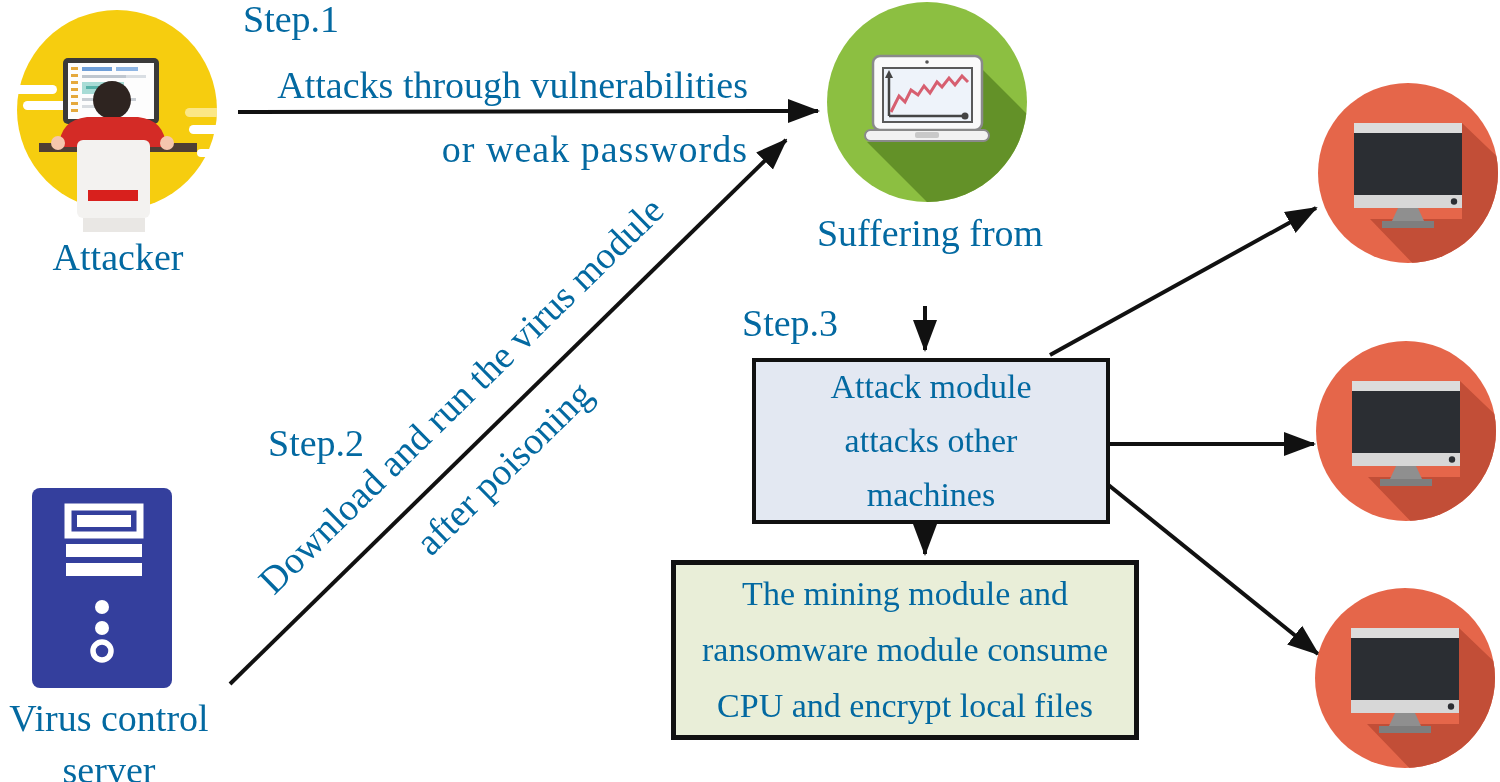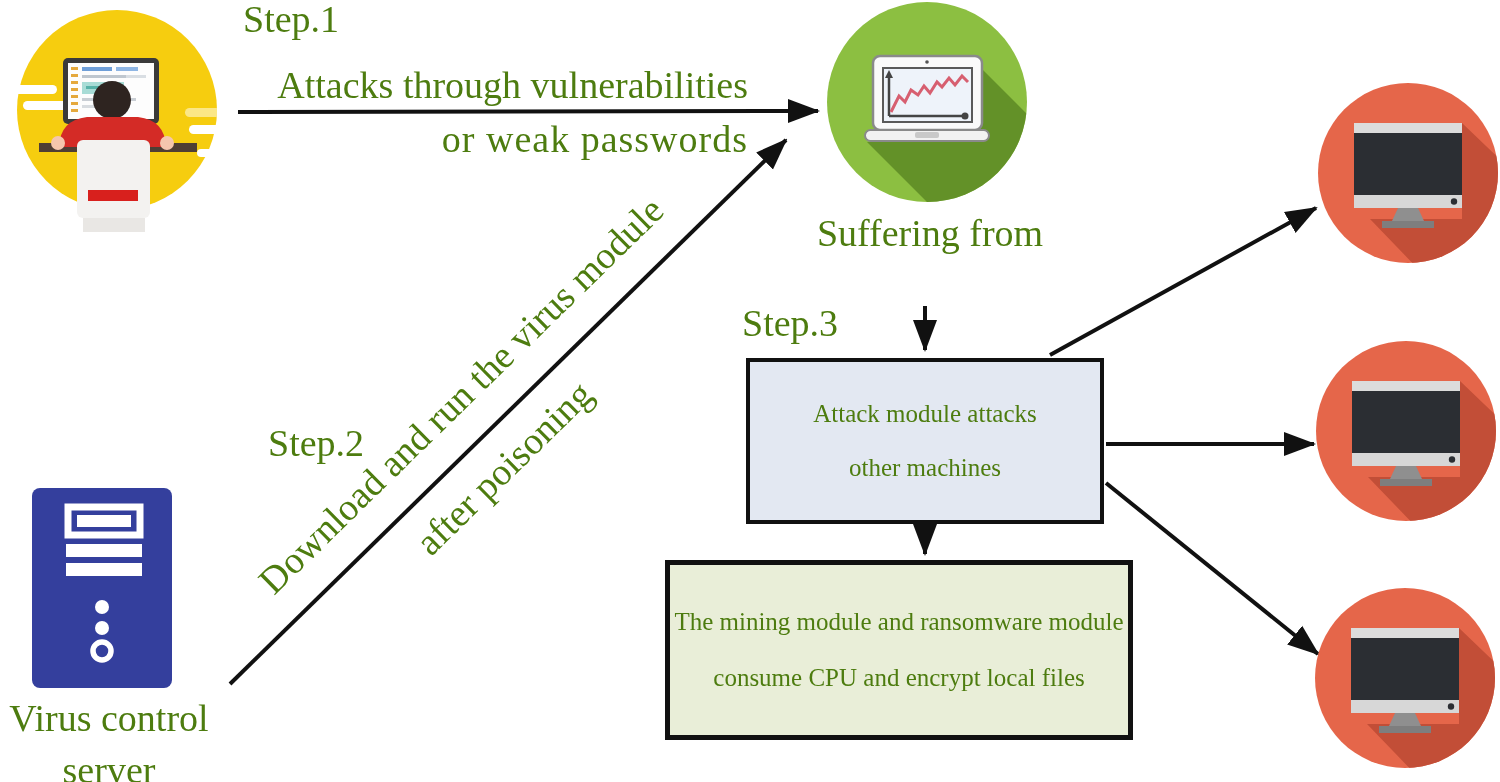--- a/index.html
+++ b/index.html
@@ -1,40 +1,40 @@
 <!DOCTYPE html>
 <html><head>
 <meta charset="utf-8">
 <style>
   html,body{margin:0;padding:0;background:#ffffff;}
   #stage{
     position:relative;width:1500px;height:782px;overflow:hidden;background:#ffffff;
-    font-family:"Liberation Serif","DejaVu Serif",serif;color:#4d7c0f;
+    font-family:"Liberation Serif","DejaVu Serif",serif;color:#0369a1;
   }
   .abs{position:absolute;}
   .label{font-size:38px;line-height:46px;white-space:nowrap;}
   .center{text-align:center;}
   
   #step1{left:243px;top:-4px;}
   #step2{left:235px;top:420px;margin-left:33px;}
   #step3{left:742px;top:300px;}
   
   #arrow1-caption{left:238px;top:62px;width:510px;text-align:right;}
-  #arrow1-caption .l2{margin-top:8px;letter-spacing:1px;}
+  #arrow1-caption .l2{margin-top:18px;letter-spacing:1px;}
   
   .diag{font-size:38px;white-space:nowrap;}
   #arrow2-caption-1{left:508px;top:412px;transform:translate(-50%,-50%) rotate(-44.35deg) translate(-22px,-45px);}
   #arrow2-caption-2{left:508px;top:412px;transform:translate(-50%,-50%) rotate(-44.35deg) translate(-42px,37px);}
   
   #attacker-caption{left:20px;top:234px;width:196px;}
   #victim-caption{left:795px;top:208px;width:270px;line-height:50px;}
   #server-caption{left:-2px;top:692px;width:222px;line-height:52px;}
   
   .flowbox{display:flex;align-items:center;justify-content:center;text-align:center;
-           border:4px solid #111;box-sizing:border-box;font-size:25px;line-height:54px;}
+           border:4px solid #111;box-sizing:border-box;font-size:34px;line-height:54px;margin-left:6px;}
   #attack-box{left:746px;top:358px;width:358px;height:166px;background:#e3e8f2;}
   #attack-box .inner{width:270px;}
   #mining-box{left:665px;top:560px;width:468px;height:180px;background:#e9eed8;border-width:5px;line-height:56px;}
   #mining-box .inner{width:460px;}
   
   #attacker-icon{left:17px;top:10px;}
   #victim-icon{left:827px;top:2px;}
   #server-icon{left:32px;top:488px;}
   #machine-1{left:1318px;top:83px;}
   #machine-2{left:1316px;top:341px;}
@@ -193,20 +193,21 @@
   <div id="step3" class="abs label">Step.3</div>
 
   <div id="arrow1-caption" class="abs label">
     <div class="l1">Attacks through vulnerabilities</div>
     <div class="l2">or weak passwords</div>
   </div>
 
   <div id="arrow2-caption-1" class="abs diag">Download and run the virus module</div>
   <div id="arrow2-caption-2" class="abs diag">after poisoning</div>
 
+  <div id="attacker-caption" class="abs label center">Attacker</div>
 
   <div id="victim-caption" class="abs label center">
     <div>Suffering from</div>
   </div>
 
   <div id="server-caption" class="abs label center">
     <div>Virus control</div>
     <div>server</div>
   </div>
 

